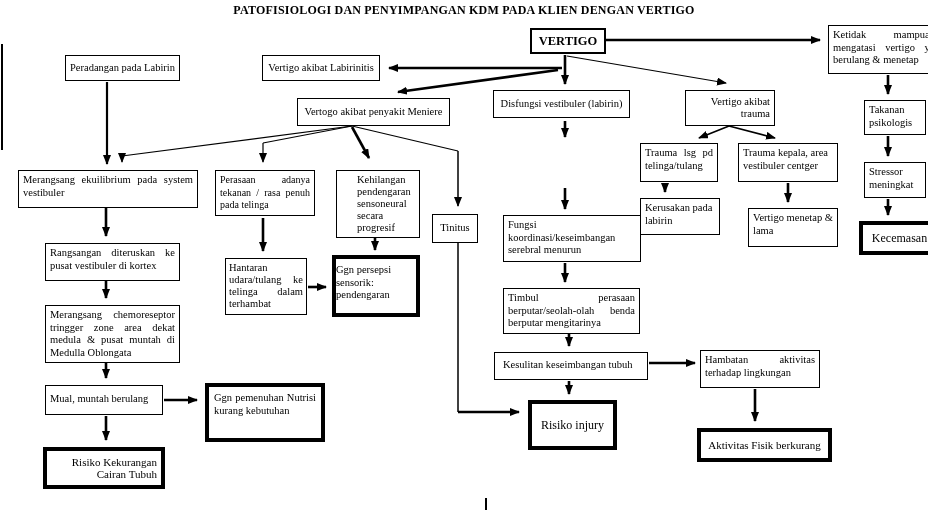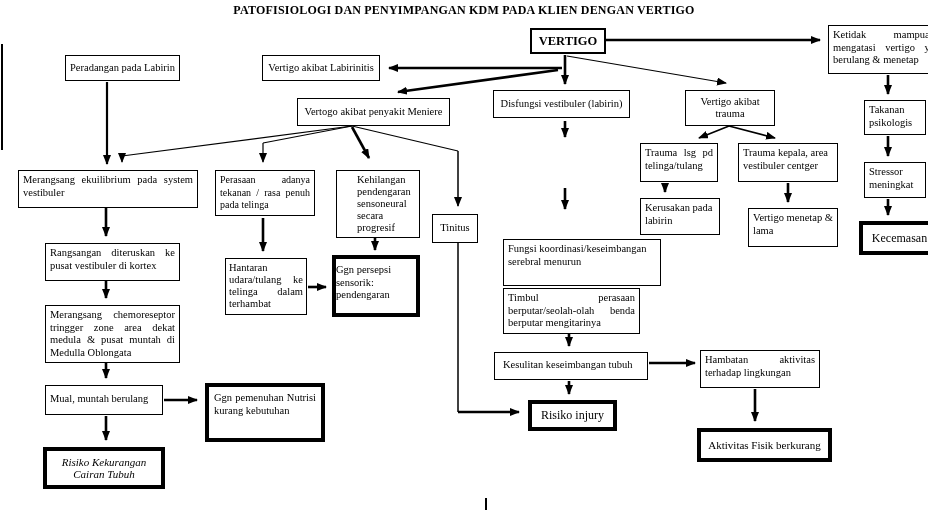--- a/index.html
+++ b/index.html
@@ -14,21 +14,21 @@
     text-align:center; font-weight:bold; font-size:12px; letter-spacing:.2px;
     white-space:nowrap;
   }
   svg.connectors { position:absolute; left:0; top:0; }
   .node {
     position:absolute; box-sizing:border-box; background:#fff;
     border:1px solid #000; padding:3px 4px;
     font-size:10.5px; line-height:12.5px; text-align:justify;
   }
   .node.left   { text-align:left; }
-  .node.center { display:flex; align-items:center; justify-content:center; text-align:center; }
+  .node.center { display:flex; align-items:center; justify-content:center; text-align:right; }
   .node.thick  { border-width:4px; }
   .node.bold   { font-weight:bold; }
   .text-cursor { position:absolute; left:485px; top:498px; width:2px; height:12px; background:#000; }
 </style>
 </head>
 <body>
 
 <div class="canvas">
 
   <div class="diagram-title">PATOFISIOLOGI DAN PENYIMPANGAN KDM PADA KLIEN DENGAN VERTIGO</div>
@@ -140,21 +140,21 @@
   </div>
 
   <div class="node left" style="left:45px; top:385px; width:118px; height:30px; padding-top:7px;">
     <span>Mual, muntah berulang</span>
   </div>
 
   <div class="node thick" style="left:205px; top:383px; width:120px; min-height:59px; padding:5px 5px;">
     <span>Ggn pemenuhan Nutrisi kurang kebutuhan</span>
   </div>
 
-  <div class="node center thick" style="left:43px; top:447px; width:122px; height:42px; font-size:11px;font-style:italic;">
+  <div class="node center thick" style="left:43px; top:447px; width:122px; height:42px; font-size:11px;">
     <span>Risiko Kekurangan Cairan Tubuh</span>
   </div>
 
   <div class="node" style="left:215px; top:170px; width:100px; min-height:46px; font-size:10px;">
     <span>Perasaan adanya tekanan / rasa penuh pada telinga</span>
   </div>
 
   <div class="node left" style="left:336px; top:170px; width:84px; min-height:52px; padding:3px 20px; line-height:12px;">
     <span>Kehilangan pendengaran sensoneural secara progresif</span>
   </div>
@@ -165,33 +165,33 @@
 
   <div class="node" style="left:225px; top:258px; width:82px; min-height:57px; padding:3px 3px; line-height:12px;">
     <span>Hantaran udara/tulang ke telinga dalam terhambat</span>
   </div>
 
   <div class="node thick left" style="left:332px; top:255px; width:88px; min-height:62px; padding:5px 0;">
     <span>Ggn persepsi sensorik: pendengaran</span>
   </div>
 
 
-  <div class="node left" style="left:503px; top:215px; width:158px; min-height:47px;margin-top:24px;">
+  <div class="node left" style="left:503px; top:215px; width:138px; min-height:47px;">
     <span>Fungsi koordinasi/keseimbangan serebral menurun</span>
   </div>
 
   <div class="node" style="left:503px; top:288px; width:137px; min-height:45px;">
     <span>Timbul perasaan berputar/seolah-olah benda berputar mengitarinya</span>
   </div>
 
   <div class="node left" style="left:494px; top:352px; width:154px; height:28px; padding:6px 8px;">
     <span>Kesulitan keseimbangan tubuh</span>
   </div>
 
-  <div class="node center thick" style="left:528px; top:400px; width:89px; height:31px; font-size:12px;">
+  <div class="node center thick" style="left:528px; top:400px; width:89px; height:50px; font-size:12px;">
     <span>Risiko injury</span>
   </div>
 
   <div class="node" style="left:640px; top:143px; width:78px; min-height:39px;">
     <span>Trauma lsg pd telinga/tulang</span>
   </div>
 
   <div class="node left" style="left:738px; top:143px; width:100px; min-height:39px;">
     <span>Trauma kepala, area vestibuler centger</span>
   </div>

